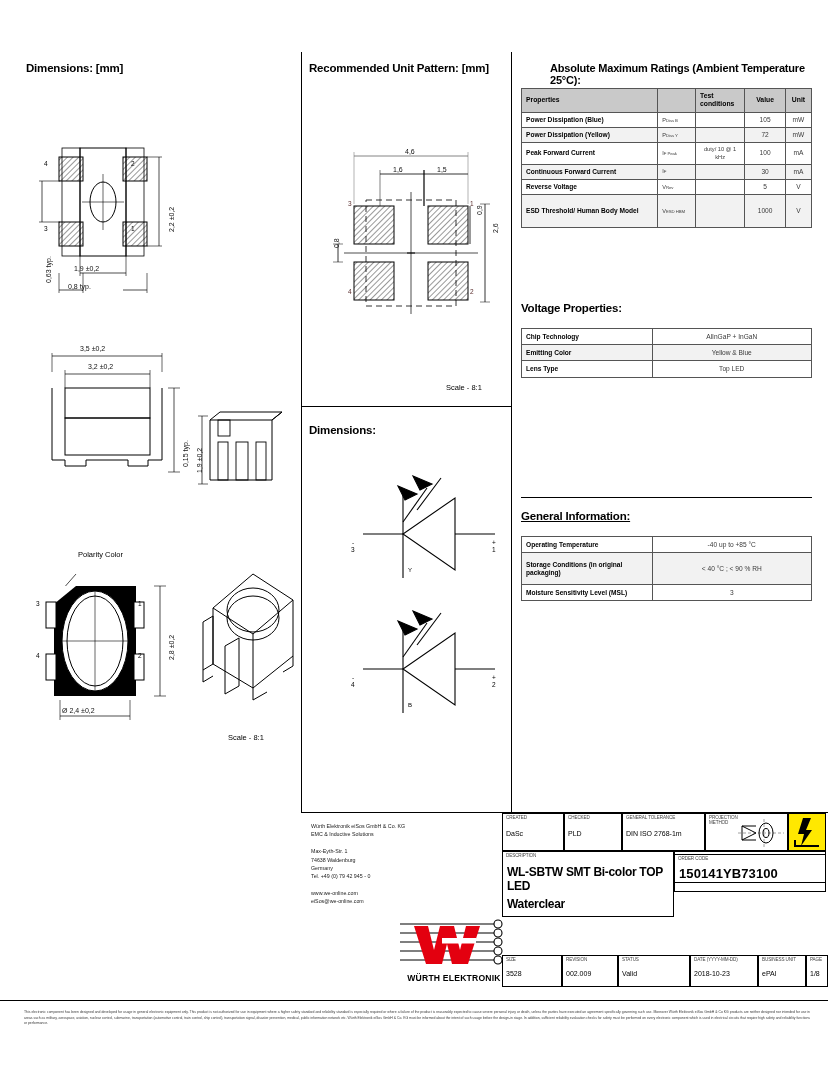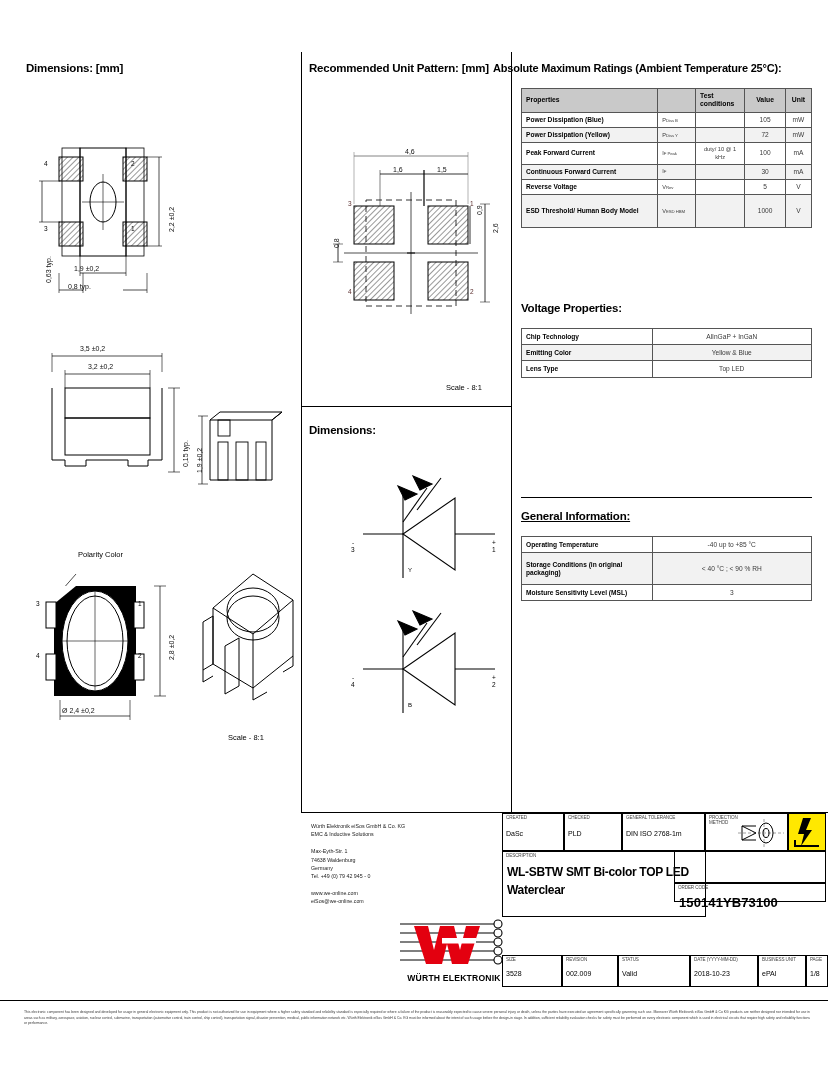--- a/index.html
+++ b/index.html
@@ -304,21 +304,21 @@
         <polygon points="68,6 87,14 75,20"></polygon>
       </g>
     </svg>
   </div>
   <div class="abs" style="left:352px;top:674px;font-size:6.5px;">-</div>
   <div class="abs" style="left:351px;top:681px;font-size:6.5px;">4</div>
   <div class="abs" style="left:492px;top:674px;font-size:6.5px;">+</div>
   <div class="abs" style="left:492px;top:681px;font-size:6.5px;">2</div>
   <div class="abs" style="left:408px;top:702px;font-size:6px;">B</div>
 
-  <div class="abs sec-title" style="left:493px;top:62px;font-size:11px;">Absolute Maximum Ratings (Ambient Temperature 25°C):</div>
+  <div class="abs sec-title" style="left:550px;top:62px;font-size:11px;">Absolute Maximum Ratings (Ambient Temperature 25°C):</div>
 
   <div class="abs" style="left:521px;top:88px;width:291px;">
     <table class="dt">
       <thead>
         <tr>
           <th>Properties</th>
           <th></th>
           <th>Test conditions</th>
           <th style="text-align:center">Value</th>
           <th style="text-align:center">Unit</th>
@@ -474,27 +474,27 @@
       </svg>
     </div>
   </div>
   <div class="tb" style="left:788px;top:813px;width:38px;height:38px;background:#ffe800;">
     <svg width="36" height="36" viewBox="0 0 36 36">
       <polygon points="14,4 22,4 17,16 23,16 12,32 15,20 9,20" fill="#000"></polygon>
       <path d="M6,26 L6,32 L30,32" fill="none" stroke="#000" stroke-width="2"></path>
     </svg>
   </div>
 
-  <div class="tb" style="left:502px;top:851px;width:204px;height:66px;">
+  <div class="tb" style="left:502px;top:851px;width:172px;height:66px;">
     <div class="lab">DESCRIPTION</div>
     <div class="desc-main" style="padding:6px 0 0 4px;">WL-SBTW SMT Bi-color TOP LED</div>
     <div class="desc-main" style="padding:4px 0 0 4px;">Waterclear</div>
   </div>
   <div class="tb" style="left:674px;top:851px;width:152px;height:32px;"></div>
-  <div class="tb" style="left:674px;top:883px;width:152px;height:19px;">
+  <div class="tb" style="left:674px;top:854px;width:152px;height:38px;">
     <div class="lab">ORDER CODE</div>
     <div class="order-main" style="padding:4px 0 0 4px;">150141YB73100</div>
   </div>
 
   <div class="tb" style="left:502px;top:955px;width:60px;height:32px;">
     <div class="lab">SIZE</div>
     <div class="valtxt" style="padding-top:7px">3528</div>
   </div>
   <div class="tb" style="left:562px;top:955px;width:56px;height:32px;">
     <div class="lab">REVISION</div>

